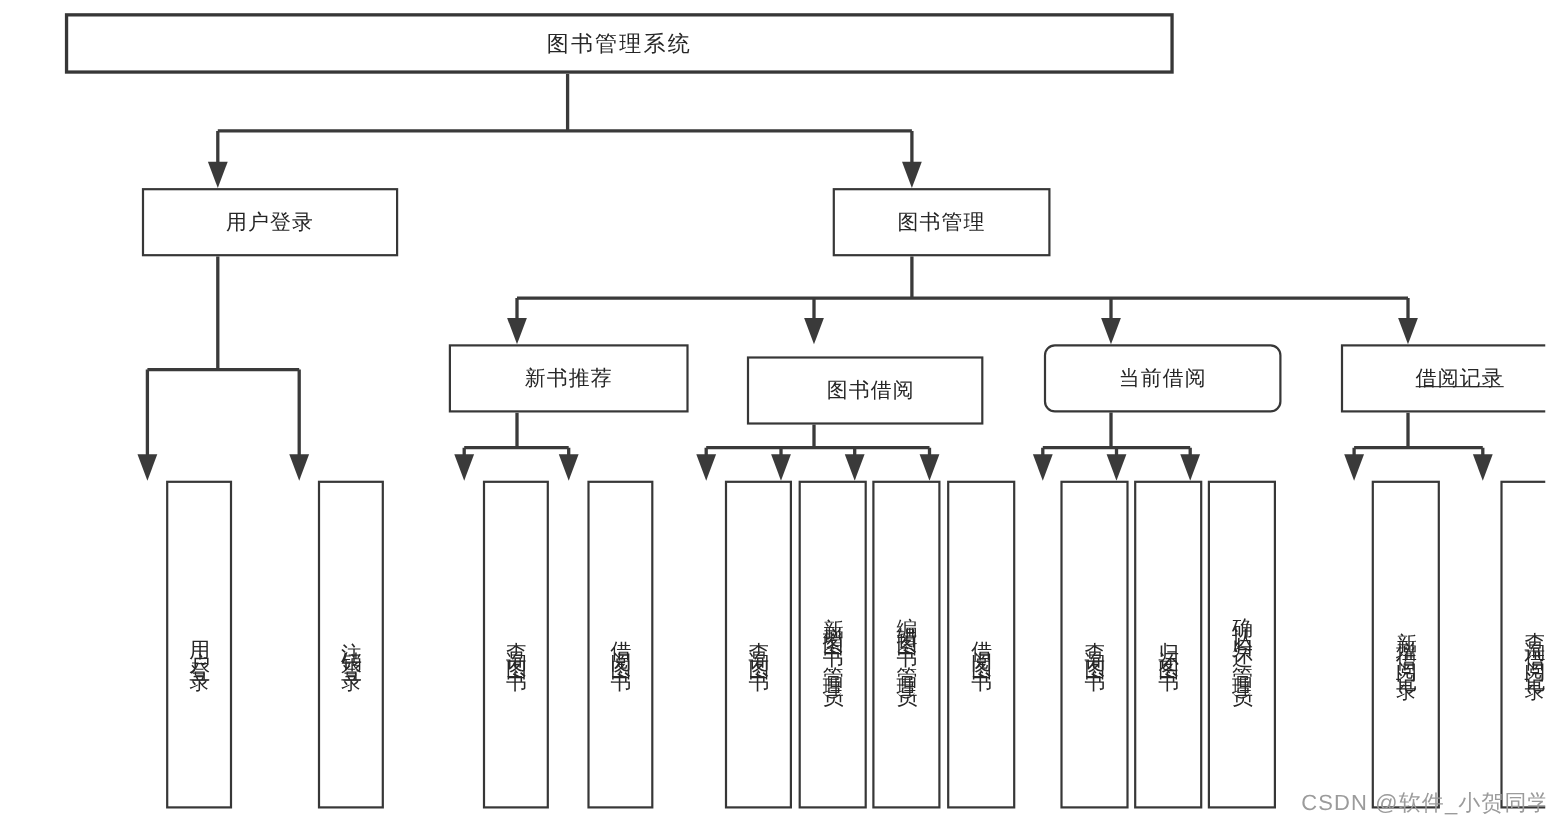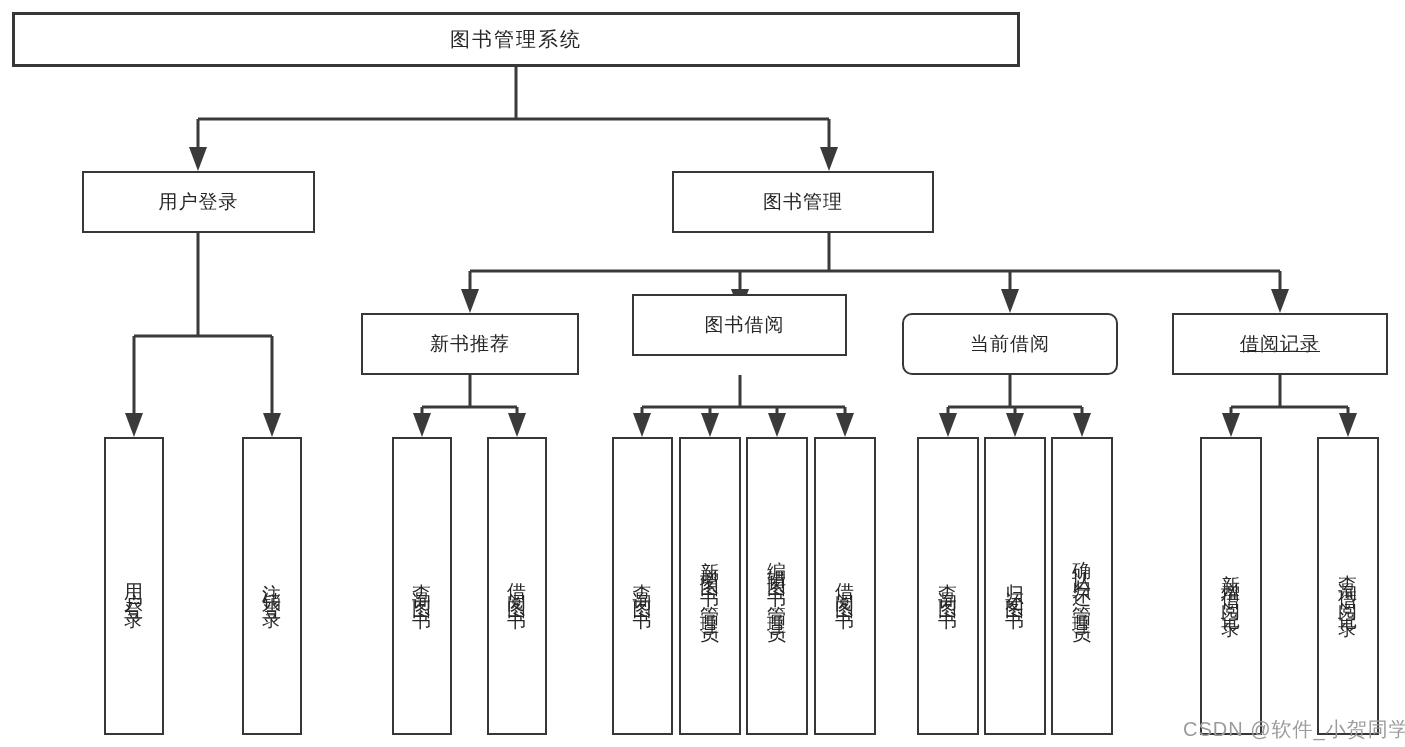--- a/index.html
+++ b/index.html
@@ -28,40 +28,41 @@
     box-sizing: border-box;
     border: 2px solid #373737;
     background: #ffffff;
     display: flex;
     align-items: center;
     justify-content: center;
     color: #262626;
     font-size: 19px;
     letter-spacing: 1px;
     z-index: 2;
+    margin-left: 47px;
   }
   .box.root {
     border-width: 3px;
     font-size: 20px;
     letter-spacing: 2px;
   }
   .box.leaf span {
     writing-mode: vertical-rl;
     text-orientation: mixed;
     letter-spacing: 9px;
     line-height: 1;
     font-size: 19px;
     max-height: 284px;
   }
   
   .n-root   { left: 12px;   top: 12px;  width: 1008px; height: 55px; }
   .n-login  { left: 82px;   top: 171px; width: 233px;  height: 62px; }
-  .n-mgmt   { left: 672px;  top: 171px; width: 262px;  height: 62px; }
+  .n-mgmt   { left: 710px;  top: 171px; width: 198px;  height: 62px; }
   .n-newrec { left: 361px;  top: 313px; width: 218px;  height: 62px; text-align: right; }
-  .n-borrow { left: 632px;  top: 294px; width: 215px;  height: 62px; padding-left: 10px; }
+  .n-borrow { left: 632px;  top: 324px; width: 215px;  height: 62px; padding-left: 10px; }
   .n-cur    { left: 902px;  top: 313px; width: 216px;  height: 62px; border-radius: 10px; }
   .n-rec    { left: 1172px; top: 313px; width: 216px;  height: 62px; text-decoration: underline; }
   .leaf     { top: 437px; height: 298px; }
   .l-1a { left: 104px;  width: 60px; }
   .l-1b { left: 242px;  width: 60px; }
   .l-2a { left: 392px;  width: 60px; }
   .l-2b { left: 487px;  width: 60px; }
   .l-3a { left: 612px;  width: 61px; }
   .l-3b { left: 679px;  width: 62px; }
   .l-3c { left: 746px;  width: 62px; }

